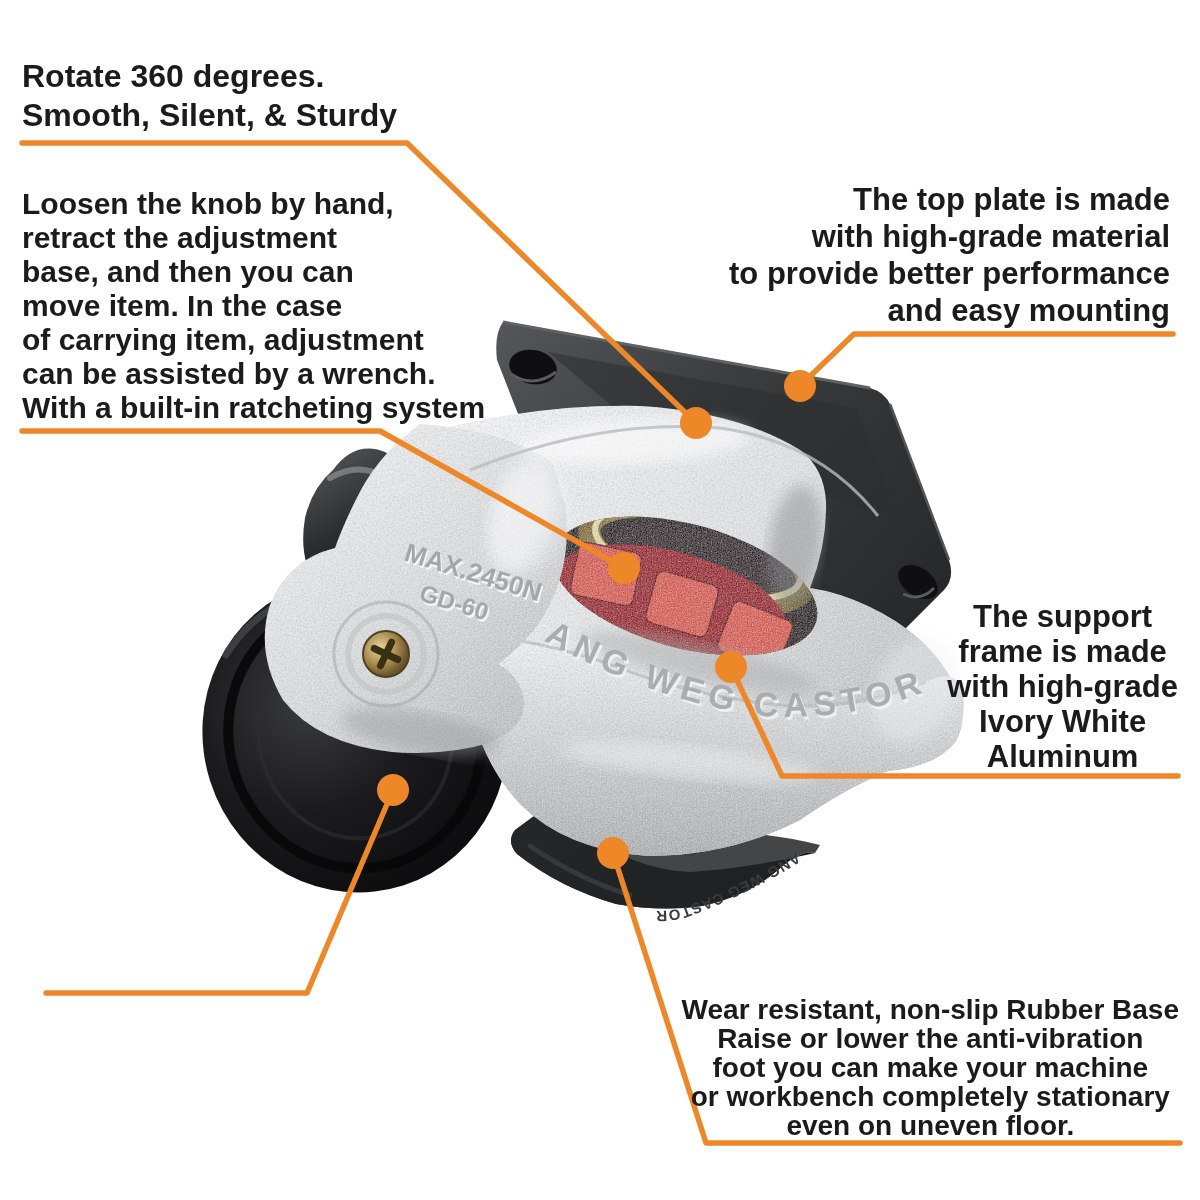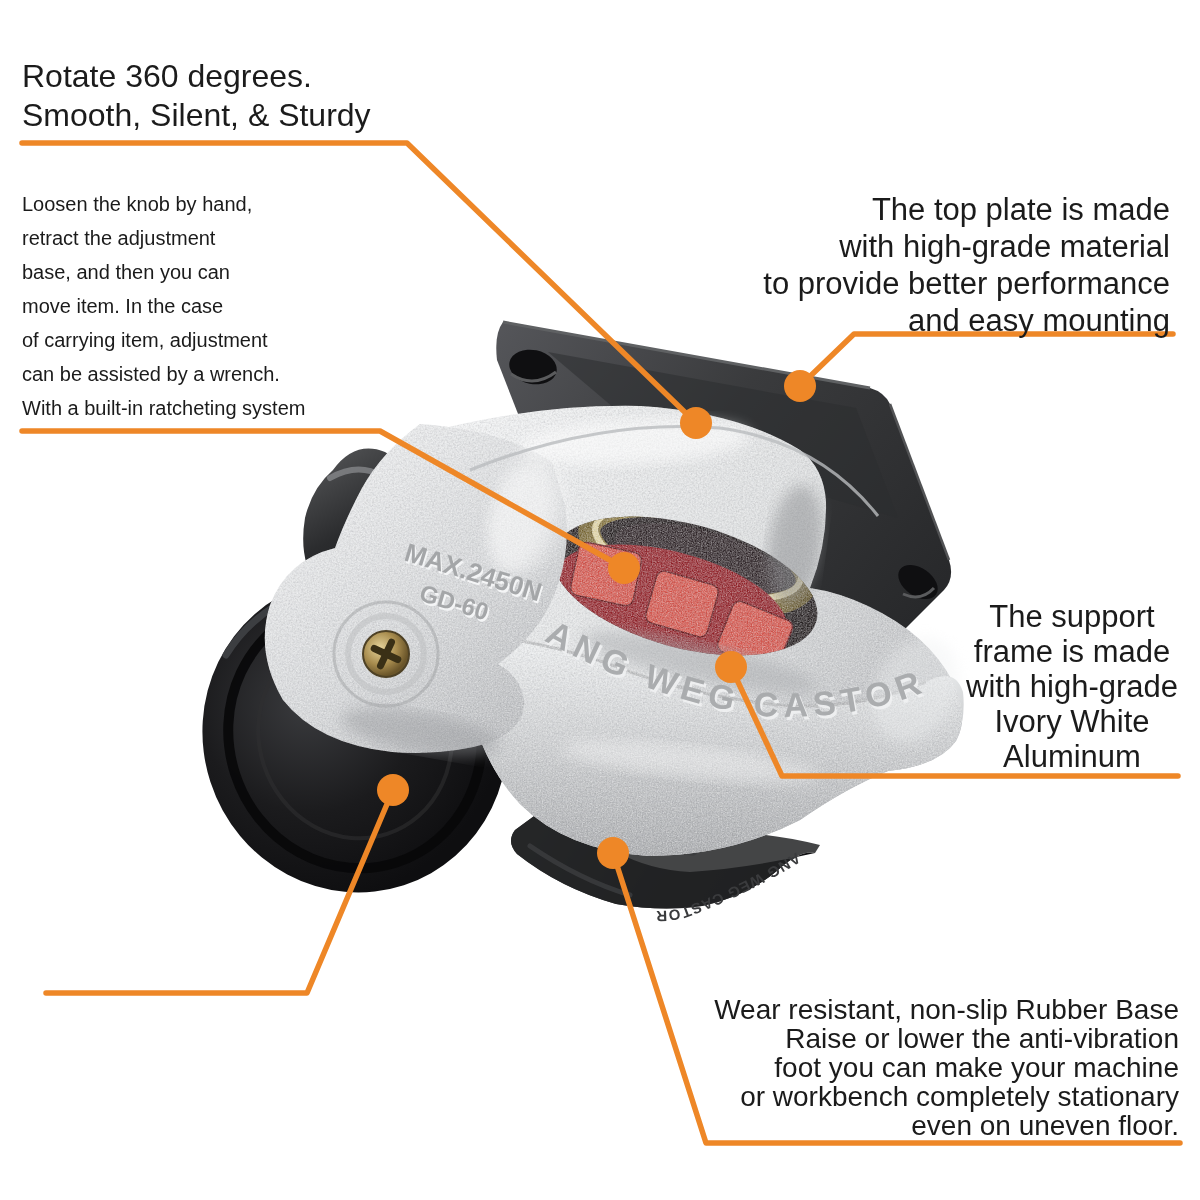--- a/index.html
+++ b/index.html
@@ -1,25 +1,25 @@
 <!DOCTYPE html>
 <html><head>
 <meta charset="utf-8">
 <style>
   html,body{margin:0;padding:0;background:#fff;}
   .stage{position:relative;width:1200px;height:1200px;background:#ffffff;overflow:hidden;
          font-family:"Liberation Sans", sans-serif;color:#1b1b1b;}
   .stage svg{position:absolute;left:0;top:0;}
-  .callout-text{position:absolute;white-space:pre-line;color:#1b1b1b;}
+  .callout-text{position:absolute;white-space:pre-line;color:#1b1b1b;font-weight:bold;}
   .t-rotate{left:22px;top:57px;font-size:32px;line-height:39px;}
-  .t-knob{left:22px;top:187px;font-size:20px;line-height:34px;}
-  .t-plate{right:30px;top:191px;font-size:31px;line-height:37px;text-align:right;}
+  .t-knob{left:22px;top:187px;font-size:30px;line-height:34px;}
+  .t-plate{right:30px;top:181px;font-size:31px;line-height:37px;text-align:right;}
   .t-frame{right:22px;top:599px;font-size:31px;line-height:35px;text-align:center;}
   .t-wheel{left:46px;top:903px;font-size:32px;line-height:38px;}
-  .t-base{right:21px;top:995px;font-size:28px;line-height:29px;text-align:right;margin-left:46px;}
+  .t-base{right:21px;top:995px;font-size:28px;line-height:29px;text-align:center;margin-left:46px;}
 </style>
 </head>
 <body>
 
 <div class="stage">
 
 <svg width="1200" height="1200" viewBox="0 0 1200 1200">
   <defs>
     <linearGradient id="silverGrad" gradientUnits="userSpaceOnUse" x1="430" y1="390" x2="960" y2="870">
       <stop offset="0" stop-color="#f3f4f5"></stop>

